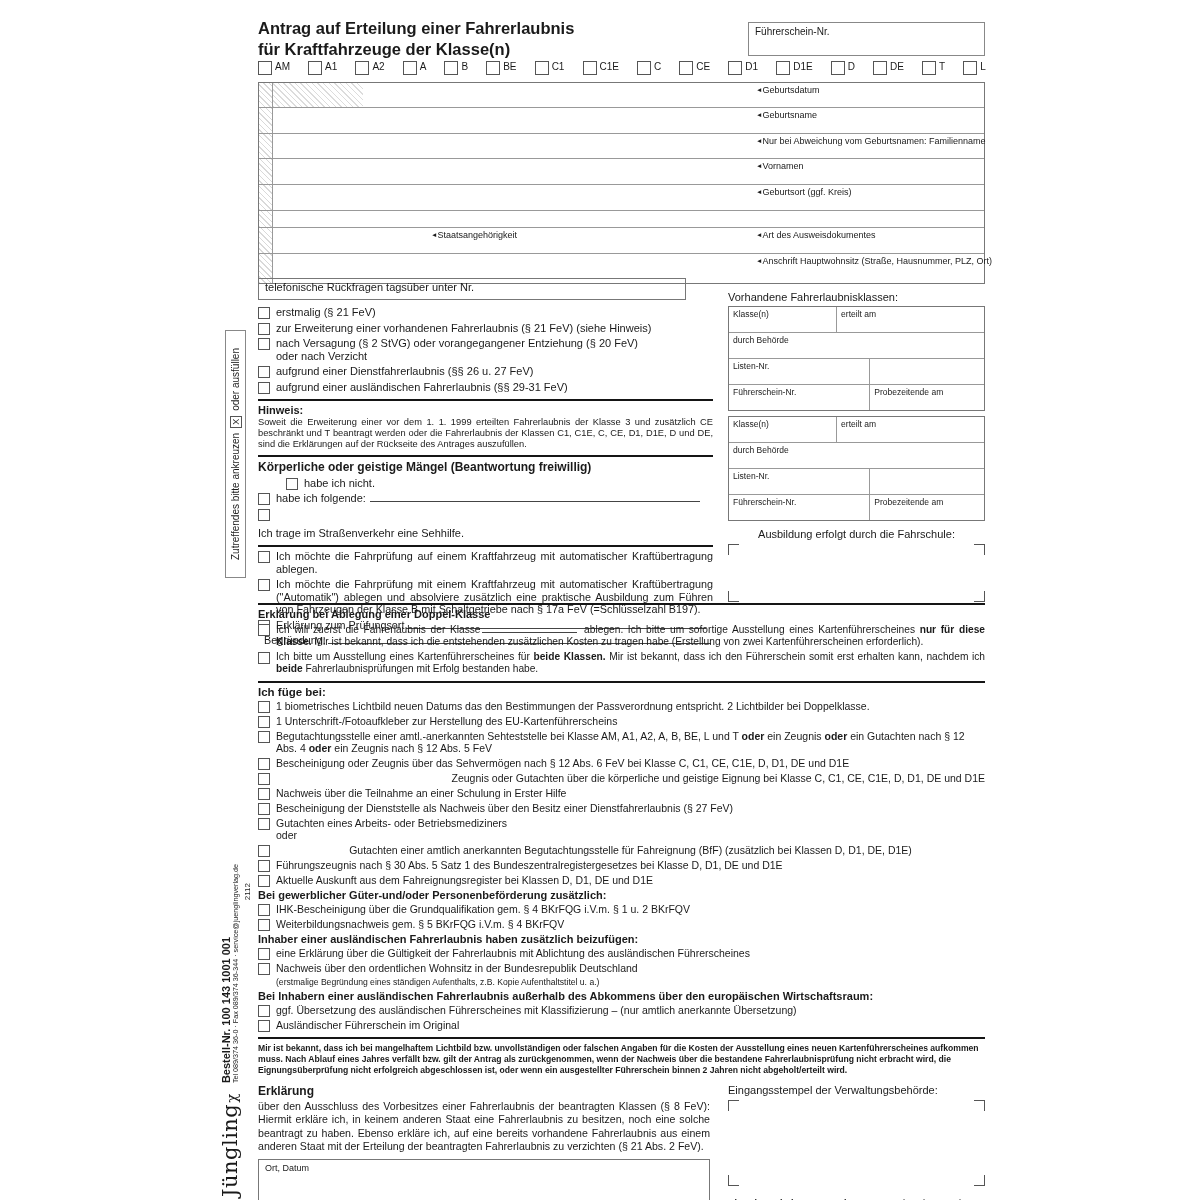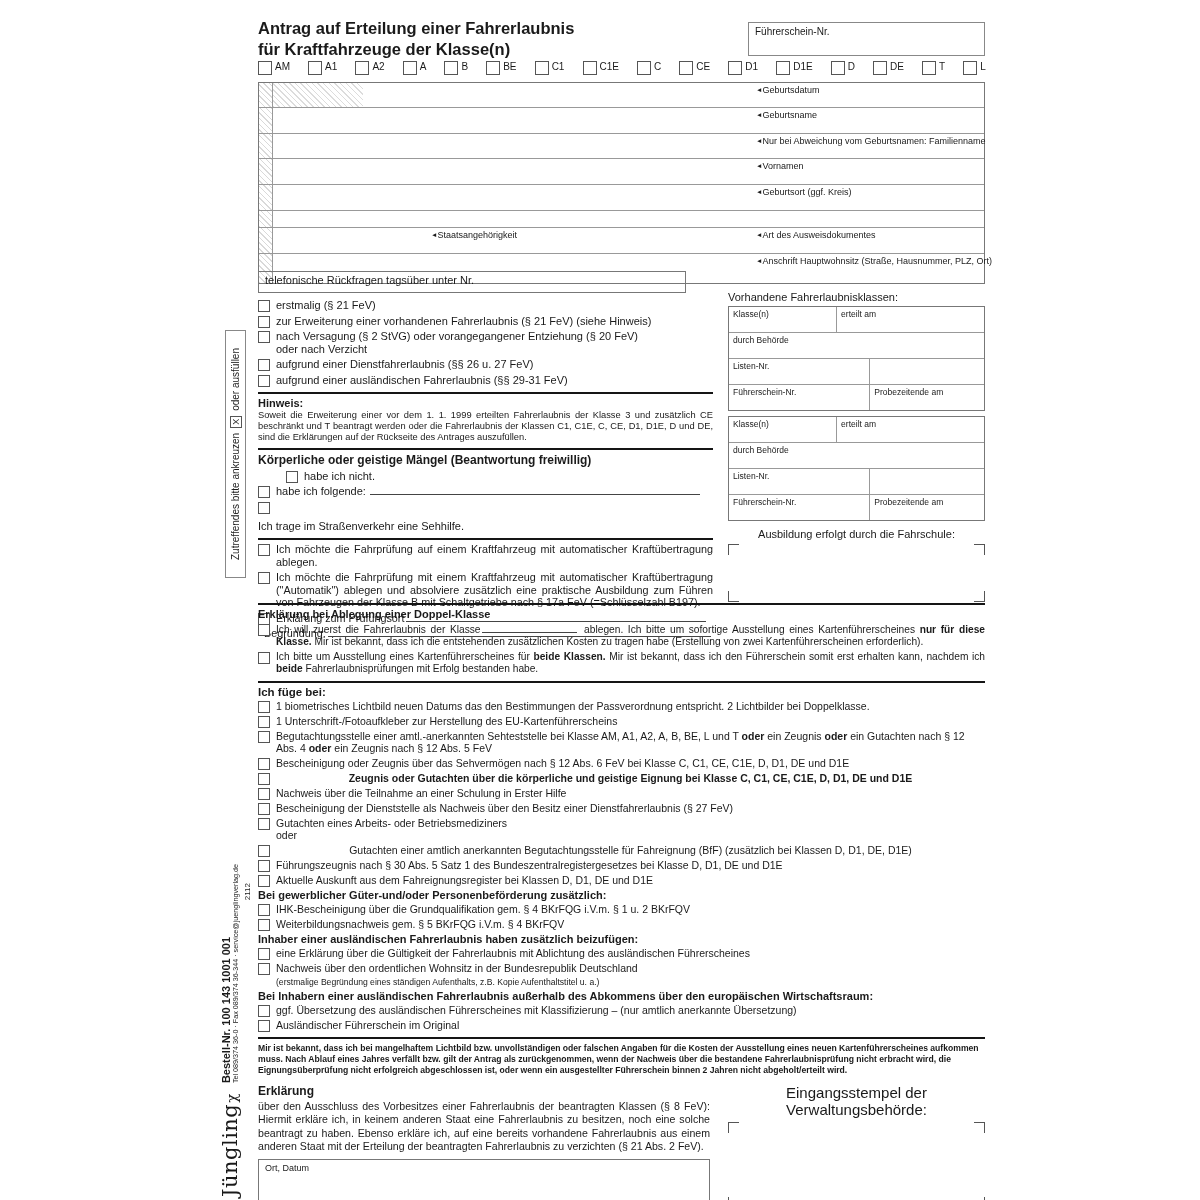--- a/index.html
+++ b/index.html
@@ -20,21 +20,21 @@
   .pgrid{position:absolute;left:258px;top:82px;width:727px;border:1px solid #777;box-sizing:border-box;background:#fff;}
   .prow{position:relative;border-bottom:1px solid #999;}
   .prow:last-child{border-bottom:none;}
   .strip{position:absolute;left:0;top:0;bottom:0;width:13px;border-right:1px solid #999;
          background:repeating-linear-gradient(45deg,#d9d9d9 0 1px,transparent 1px 4px);}
   .hatchblock{position:absolute;left:14px;top:0;bottom:0;width:90px;
          background:repeating-linear-gradient(45deg,#dcdcdc 0 1px,transparent 1px 4px);}
   .flabel{position:absolute;top:2px;font-size:9px;white-space:nowrap;display:flex;align-items:center;}
   .arr{font-size:6.5px;line-height:1;}
   
-  .leftcol{position:absolute;left:258px;top:271px;width:455px;}
+  .leftcol{position:absolute;left:258px;top:278px;width:455px;}
   .phonebox{border:1px solid #777;height:22px;font-size:11px;padding:2px 6px;box-sizing:border-box;width:428px;margin-bottom:6px;}
   .item{display:flex;gap:6px;margin:2.5px 0;font-size:10.8px;line-height:12.8px;}
   .item .cb{margin-top:1px;}
   .txt{flex:1;text-align:justify;}
   .gap{display:inline-block;border-bottom:1px solid #444;height:9px;margin:0 2px;vertical-align:baseline;}
   .rule{border:none;border-top:2px solid #151515;margin:5px 0 3px;}
   .h11{font-weight:bold;font-size:11px;margin:2px 0 1px;}
   .h115{font-weight:bold;font-size:11.5px;margin:3px 0 2px;}
   .h12{font-weight:bold;font-size:12px;margin:2px 0 2px;}
   .small-just{font-size:9.3px;line-height:11.3px;text-align:justify;margin:1px 0 2px;}
@@ -59,21 +59,21 @@
   
   .fullcol{position:absolute;left:258px;top:598px;width:727px;}
   .doppel .item{font-size:10.2px;line-height:12.4px;}
   .attach .item{font-size:10.5px;line-height:12.6px;margin:2px 0;}
   .disclaimer{font-size:8.6px;font-weight:bold;line-height:11px;margin:4px 0 6px;}
   .bottom{display:flex;margin-top:2px;}
   .b-left{width:452px;margin-right:18px;}
   .b-right{width:257px;}
   .just{text-align:justify;font-size:10.6px;line-height:13.2px;margin:1px 0 6px;}
   .sigbox{position:relative;border:1px solid #777;height:72px;font-size:9px;padding:3px 6px;box-sizing:border-box;}
-  .stamp-title{font-size:15px;text-align:center;margin:2px 0 4px;}
+  .stamp-title{font-size:11px;margin:2px 0 4px;}
   .stampbox{height:86px;}
   .ds{font-size:9px;line-height:11px;margin-top:12px;}
   
   .vnote{position:absolute;left:225px;top:578px;width:248px;height:21px;transform-origin:0 0;transform:rotate(-90deg);
          border:1px solid #888;display:flex;align-items:center;justify-content:center;gap:5px;font-size:10px;box-sizing:border-box;background:#fff;}
   .xbox{display:inline-block;border:1px solid #555;font-size:9px;line-height:10px;padding:0 2px;}
   .pub{position:absolute;left:204px;top:1197px;width:316px;height:52px;transform-origin:0 0;transform:rotate(-90deg);
        display:flex;align-items:center;gap:10px;}
   .publogo{font-family:"DejaVu Serif",serif;font-size:21px;letter-spacing:0.5px;white-space:nowrap;}
   .pubchi{font-size:15px;margin-left:1px;}
@@ -420,21 +420,21 @@
           <span class="txt" style="text-align:left;"><span>Begutachtungsstelle einer amtl.-anerkannten Sehteststelle bei Klasse AM, A1, A2, A, B, BE, L und T </span><span class="b">oder</span><span> ein Zeugnis </span><span class="b">oder</span><span> ein Gutachten nach § 12 Abs. 4 </span><span class="b">oder</span><span> ein Zeugnis nach § 12 Abs. 5 FeV</span></span>
         </div>
 
         <div class="item">
           <span class="cb"></span>
           <span class="txt" style="text-align:left;"><span>Bescheinigung oder Zeugnis über das Sehvermögen nach § 12 Abs. 6 FeV bei Klasse C, C1, CE, C1E, D, D1, DE und D1E</span></span>
         </div>
 
         <div class="item">
           <span class="cb"></span>
-          <span class="txt" style="text-align:center;font-weight:bold;"><span>Zeugnis oder Gutachten über die körperliche und geistige Eignung bei Klasse C, C1, CE, C1E, D, D1, DE und D1E</span></span>
+          <span class="txt" style="text-align:right;"><span>Zeugnis oder Gutachten über die körperliche und geistige Eignung bei Klasse C, C1, CE, C1E, D, D1, DE und D1E</span></span>
         </div>
 
         <div class="item">
           <span class="cb"></span>
           <span class="txt" style="text-align:left;"><span>Nachweis über die Teilnahme an einer Schulung in Erster Hilfe</span></span>
         </div>
 
         <div class="item">
           <span class="cb"></span>
           <span class="txt" style="text-align:left;"><span>Bescheinigung der Dienststelle als Nachweis über den Besitz einer Dienstfahrerlaubnis (§ 27 FeV)</span></span>

